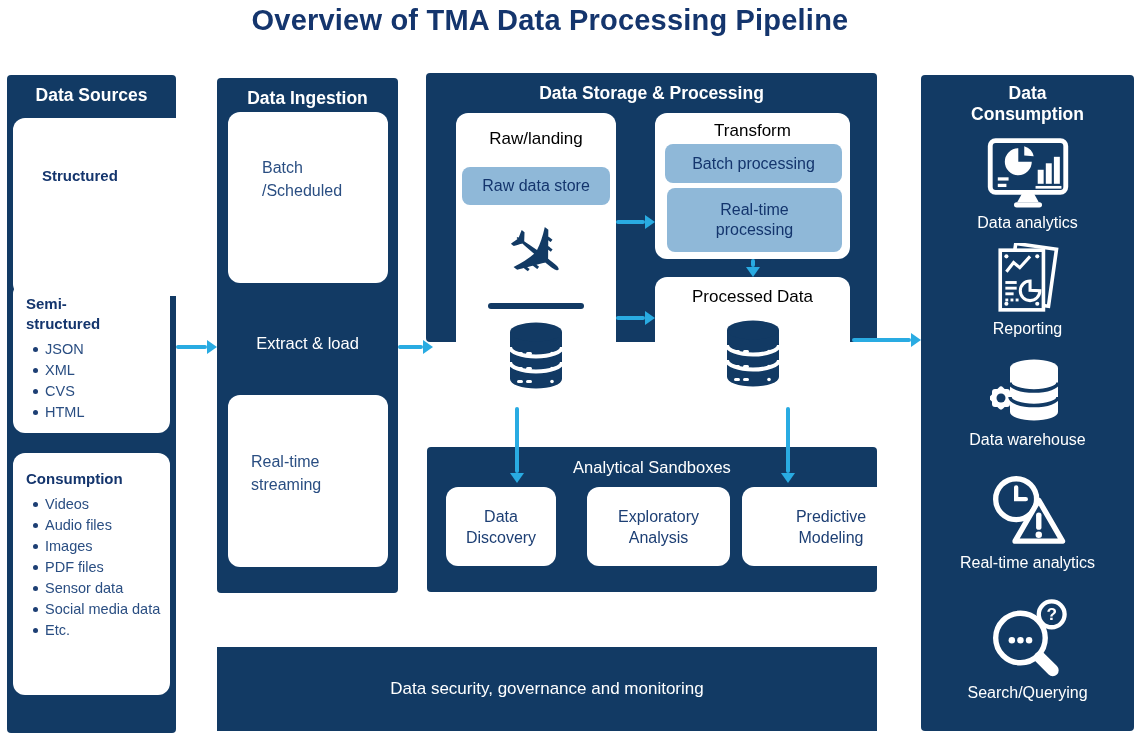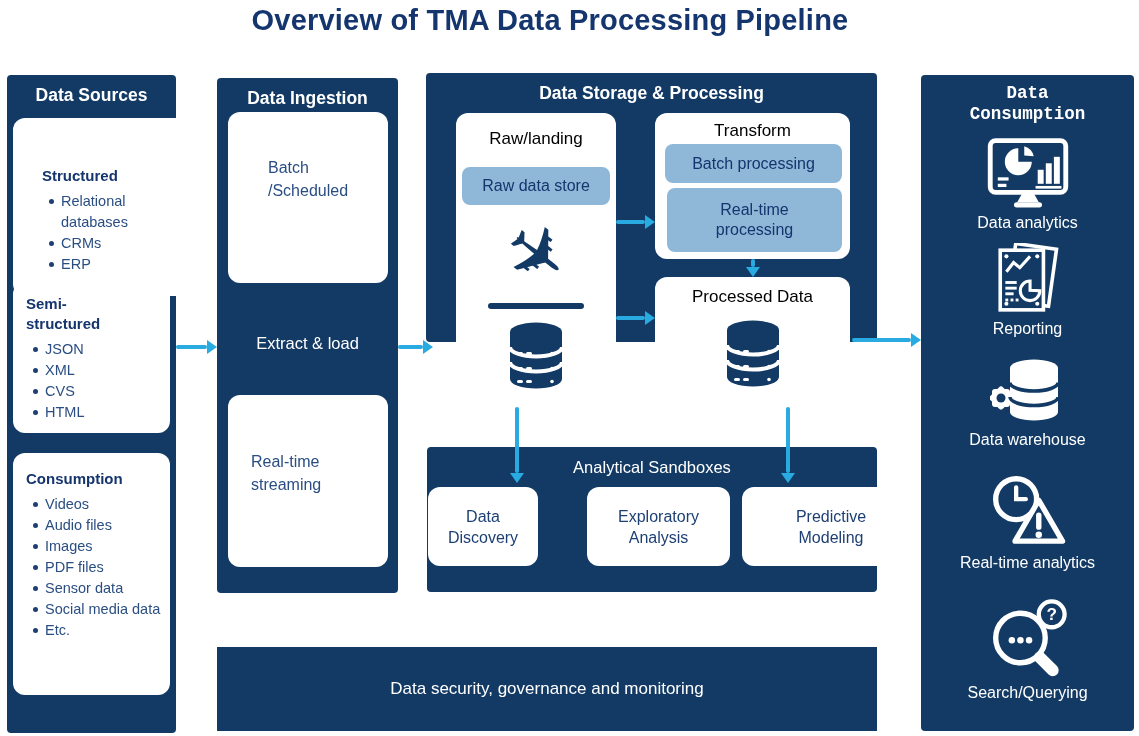--- a/index.html
+++ b/index.html
@@ -73,25 +73,20 @@
 <div class="canvas">
 
   <div class="title">Overview of TMA Data Processing Pipeline</div>
 
   <div class="col" style="left:7px;top:75px;width:169px;height:658px;">
     <div class="col-header">Data Sources</div>
 
     <div class="wbox" style="left:6px;top:43px;width:157px;height:146px;padding:16px;">
       <div style="padding:32px 6px 0 13px;">
         <div class="src-label">Structured</div>
-        <ul class="src-list">
-            <li>Relational databases</li>
-            <li>CRMs</li>
-            <li>ERP</li>
-          </ul>
       </div>
     </div>
 
     <div class="wbox" style="left:6px;top:207px;width:157px;height:151px;">
       <div style="padding:12px 6px 0 13px;">
         <div class="src-label">Semi-structured</div>
         <ul class="src-list">
             <li>JSON</li>
             <li>XML</li>
             <li>CVS</li>
@@ -113,21 +108,21 @@
             <li>Etc.</li>
           </ul>
       </div>
     </div>
   </div>
 
   <div class="col" style="left:217px;top:78px;width:181px;height:515px;">
     <div class="col-header">Data Ingestion</div>
 
     <div class="wbox" style="left:11px;top:34px;width:160px;height:171px;">
-      <div class="ing-text" style="padding:44px 20px 0 34px;max-width:108px;margin-left:6px;">Batch /Scheduled</div>
+      <div class="ing-text" style="padding:44px 20px 0 34px;max-width:108px;">Batch /Scheduled</div>
     </div>
 
     <div class="mid-label" style="top:256px;">Extract &amp; load</div>
 
     <div class="wbox" style="left:11px;top:317px;width:160px;height:172px;">
       <div class="ing-text" style="padding:55px 20px 0 23px;max-width:104px;">Real-time streaming</div>
     </div>
   </div>
 
   <div class="col" style="left:426px;top:73px;width:451px;height:269px;">
@@ -194,37 +189,37 @@
         <span>Batch processing</span>
       </div>
       <div class="chip" style="left:12px;top:75px;width:175px;height:64px;">
         <span style="max-width:110px;">Real-time processing</span>
       </div>
     </div>
   </div>
 
   <div class="col" style="left:427px;top:447px;width:450px;height:145px;">
     <div class="col-header" style="font-weight:400;font-size:16.5px;">Analytical Sandboxes</div>
-    <div class="wbox sand-box" style="left:1px;top:40px;width:110px;height:79px;">
+    <div class="wbox sand-box" style="left:19px;top:40px;width:110px;height:79px;">
       <div>Data Discovery</div>
     </div>
     <div class="wbox sand-box" style="left:160px;top:40px;width:143px;height:79px;">
       <div>Exploratory Analysis</div>
     </div>
     <div class="wbox sand-box" style="left:315px;top:40px;width:128px;height:79px;padding-left:25px;">
       <div>Predictive Modeling</div>
     </div>
   </div>
 
   <div class="bar" style="left:217px;top:647px;width:660px;height:84px;">
     <span>Data security, governance and monitoring</span>
   </div>
 
   <div class="col" style="left:921px;top:75px;width:213px;height:656px;">
-    <div class="col-header" style="top:8px;left:30px;right:30px;font-family:Liberation Mono, monospace;">Data Consumption</div>
+    <div class="col-header" style="top:8px;left:30px;right:30px;">Data Consumption</div>
 
     <div class="cons-item" style="top:58px;">
       <div class="iconwrap" style="height:76px;">
         <svg viewBox="0 0 76 66" width="82" height="72" aria-hidden="true">
           <rect x="3" y="3" width="70" height="48" rx="5" stroke="#fff" stroke-width="4.5" fill="none"></rect>
           <g fill="#fff">
             <path d="M29 10 a12.5 12.5 0 1 0 12.5 12.5 L29 22.5 Z"></path>
             <path d="M34.5 8.2 a12.5 12.5 0 0 1 8.8 9.3 L34.5 16.8 Z"></path>
             <rect x="47" y="30" width="5.5" height="13"></rect>
             <rect x="54.5" y="24" width="5.5" height="19"></rect>

